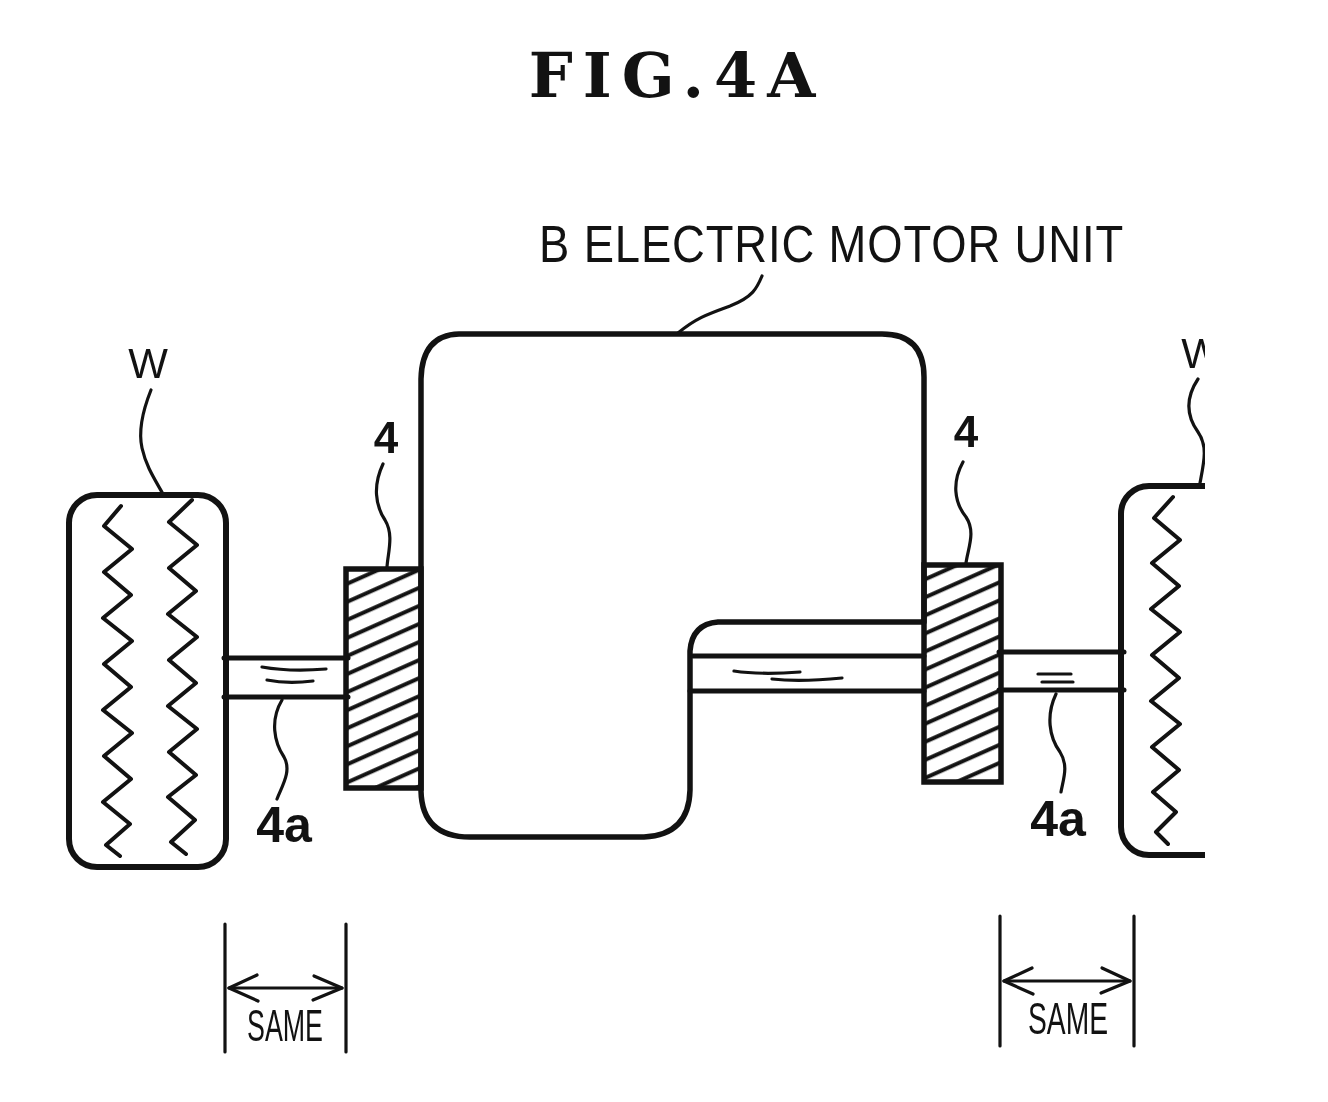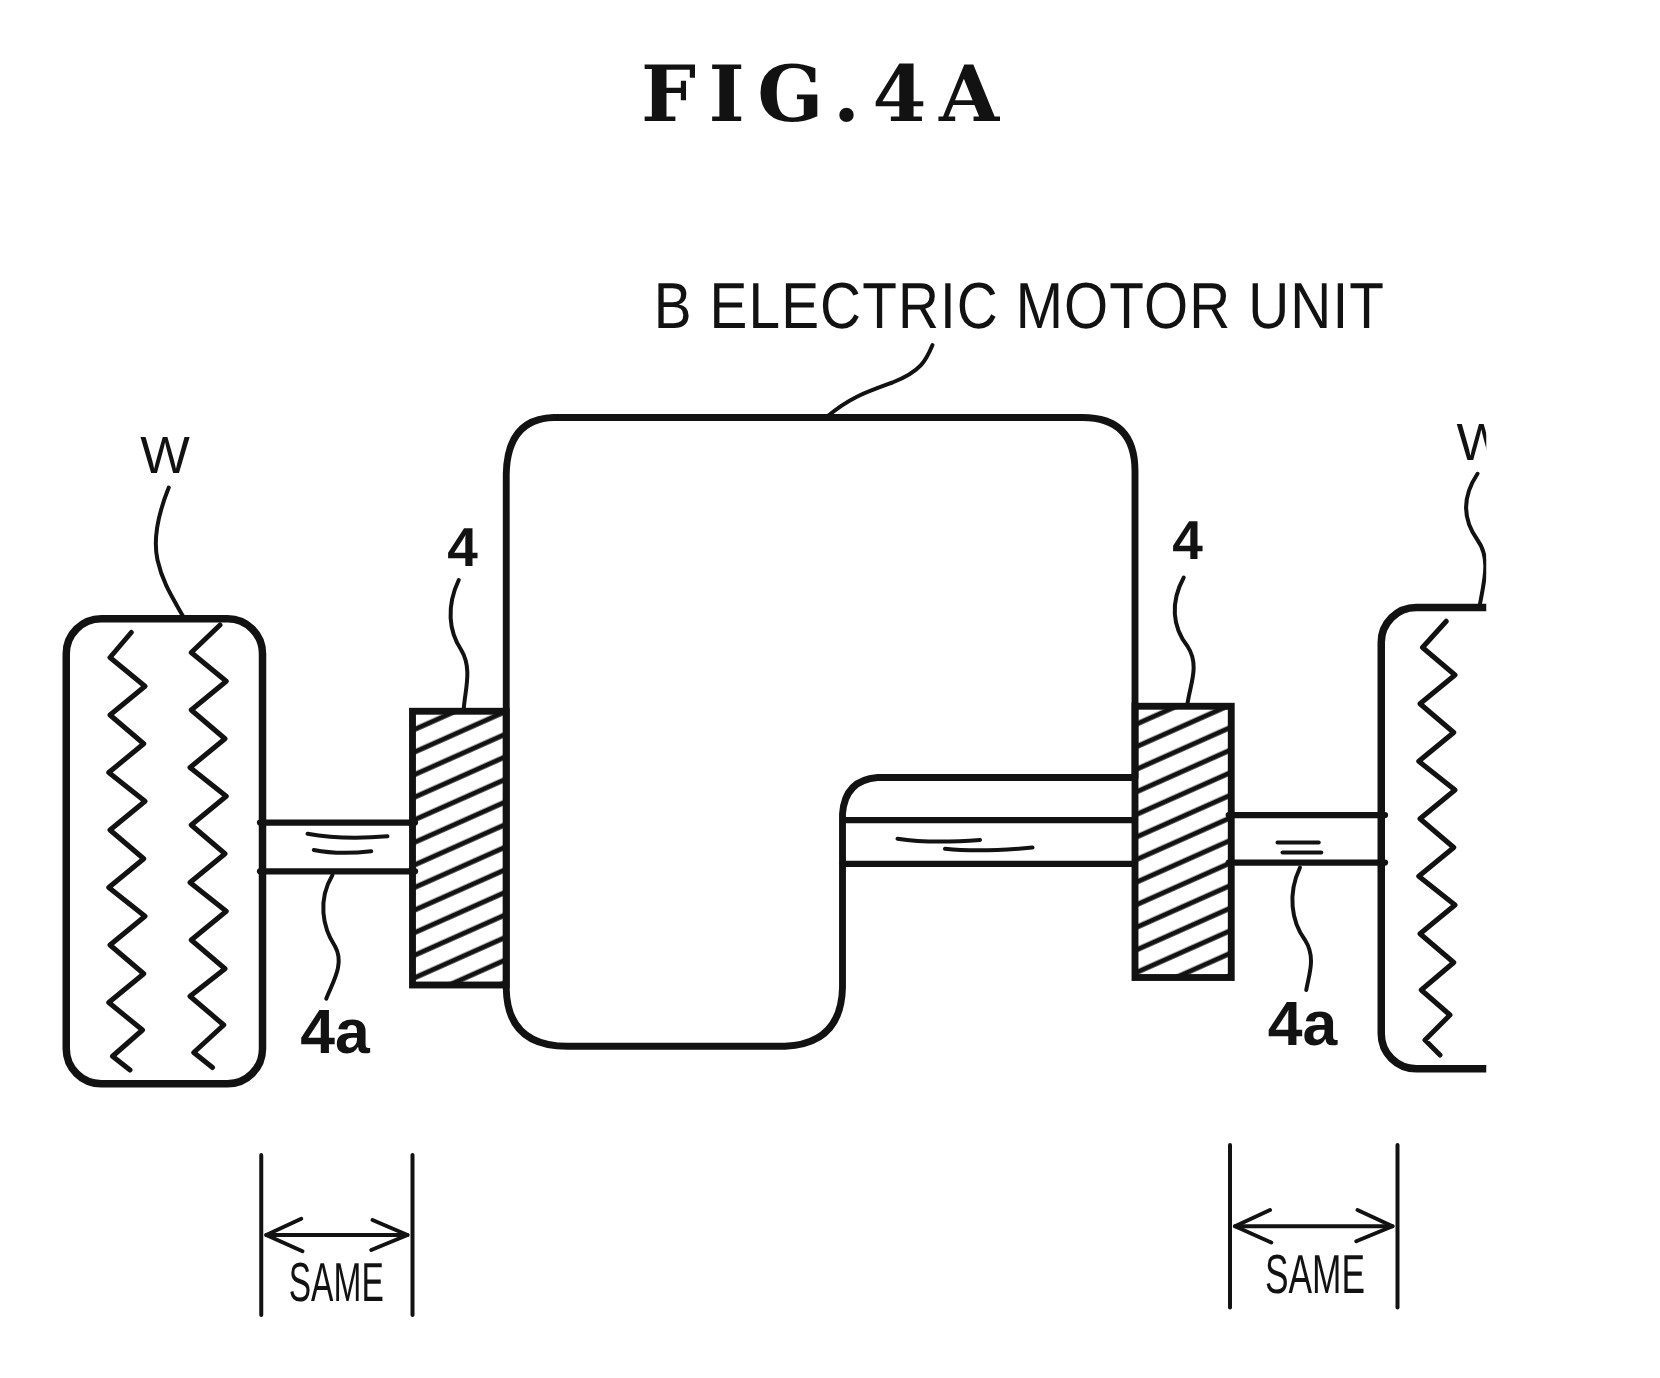--- a/index.html
+++ b/index.html
@@ -1,16 +1,16 @@
 <!DOCTYPE html>
 <html style="--ink: #121212; --background: #ffffff;"><head>
 <meta charset="utf-8">
 <style>
   html,body{margin:0;padding:0;background:#fff;}
-  .page{position:relative;width:1189px;height:1102px;background:var(--background,#fff);overflow:hidden;}
+  .page{position:relative;width:1189px;height:1102px;background:var(--background,#fff);overflow:hidden;padding-left:16px;}
   svg{display:block;color:var(--ink,#121212);}
   .stroke{stroke:currentColor;fill:none;stroke-linecap:round;stroke-linejoin:round;}
   .w55{stroke-width:5.5;}
   .w6{stroke-width:6;}
   .w5{stroke-width:5;}
   .w4{stroke-width:4;}
   .w3{stroke-width:3.2;}
   .hatchline{stroke:var(--ink,#121212);stroke-width:4;}
   .hatchrect{fill:url(#hatch);stroke:var(--ink,#121212);stroke-width:5.5;}
   text{fill:var(--ink,#121212);font-family:"Liberation Sans",sans-serif;}

